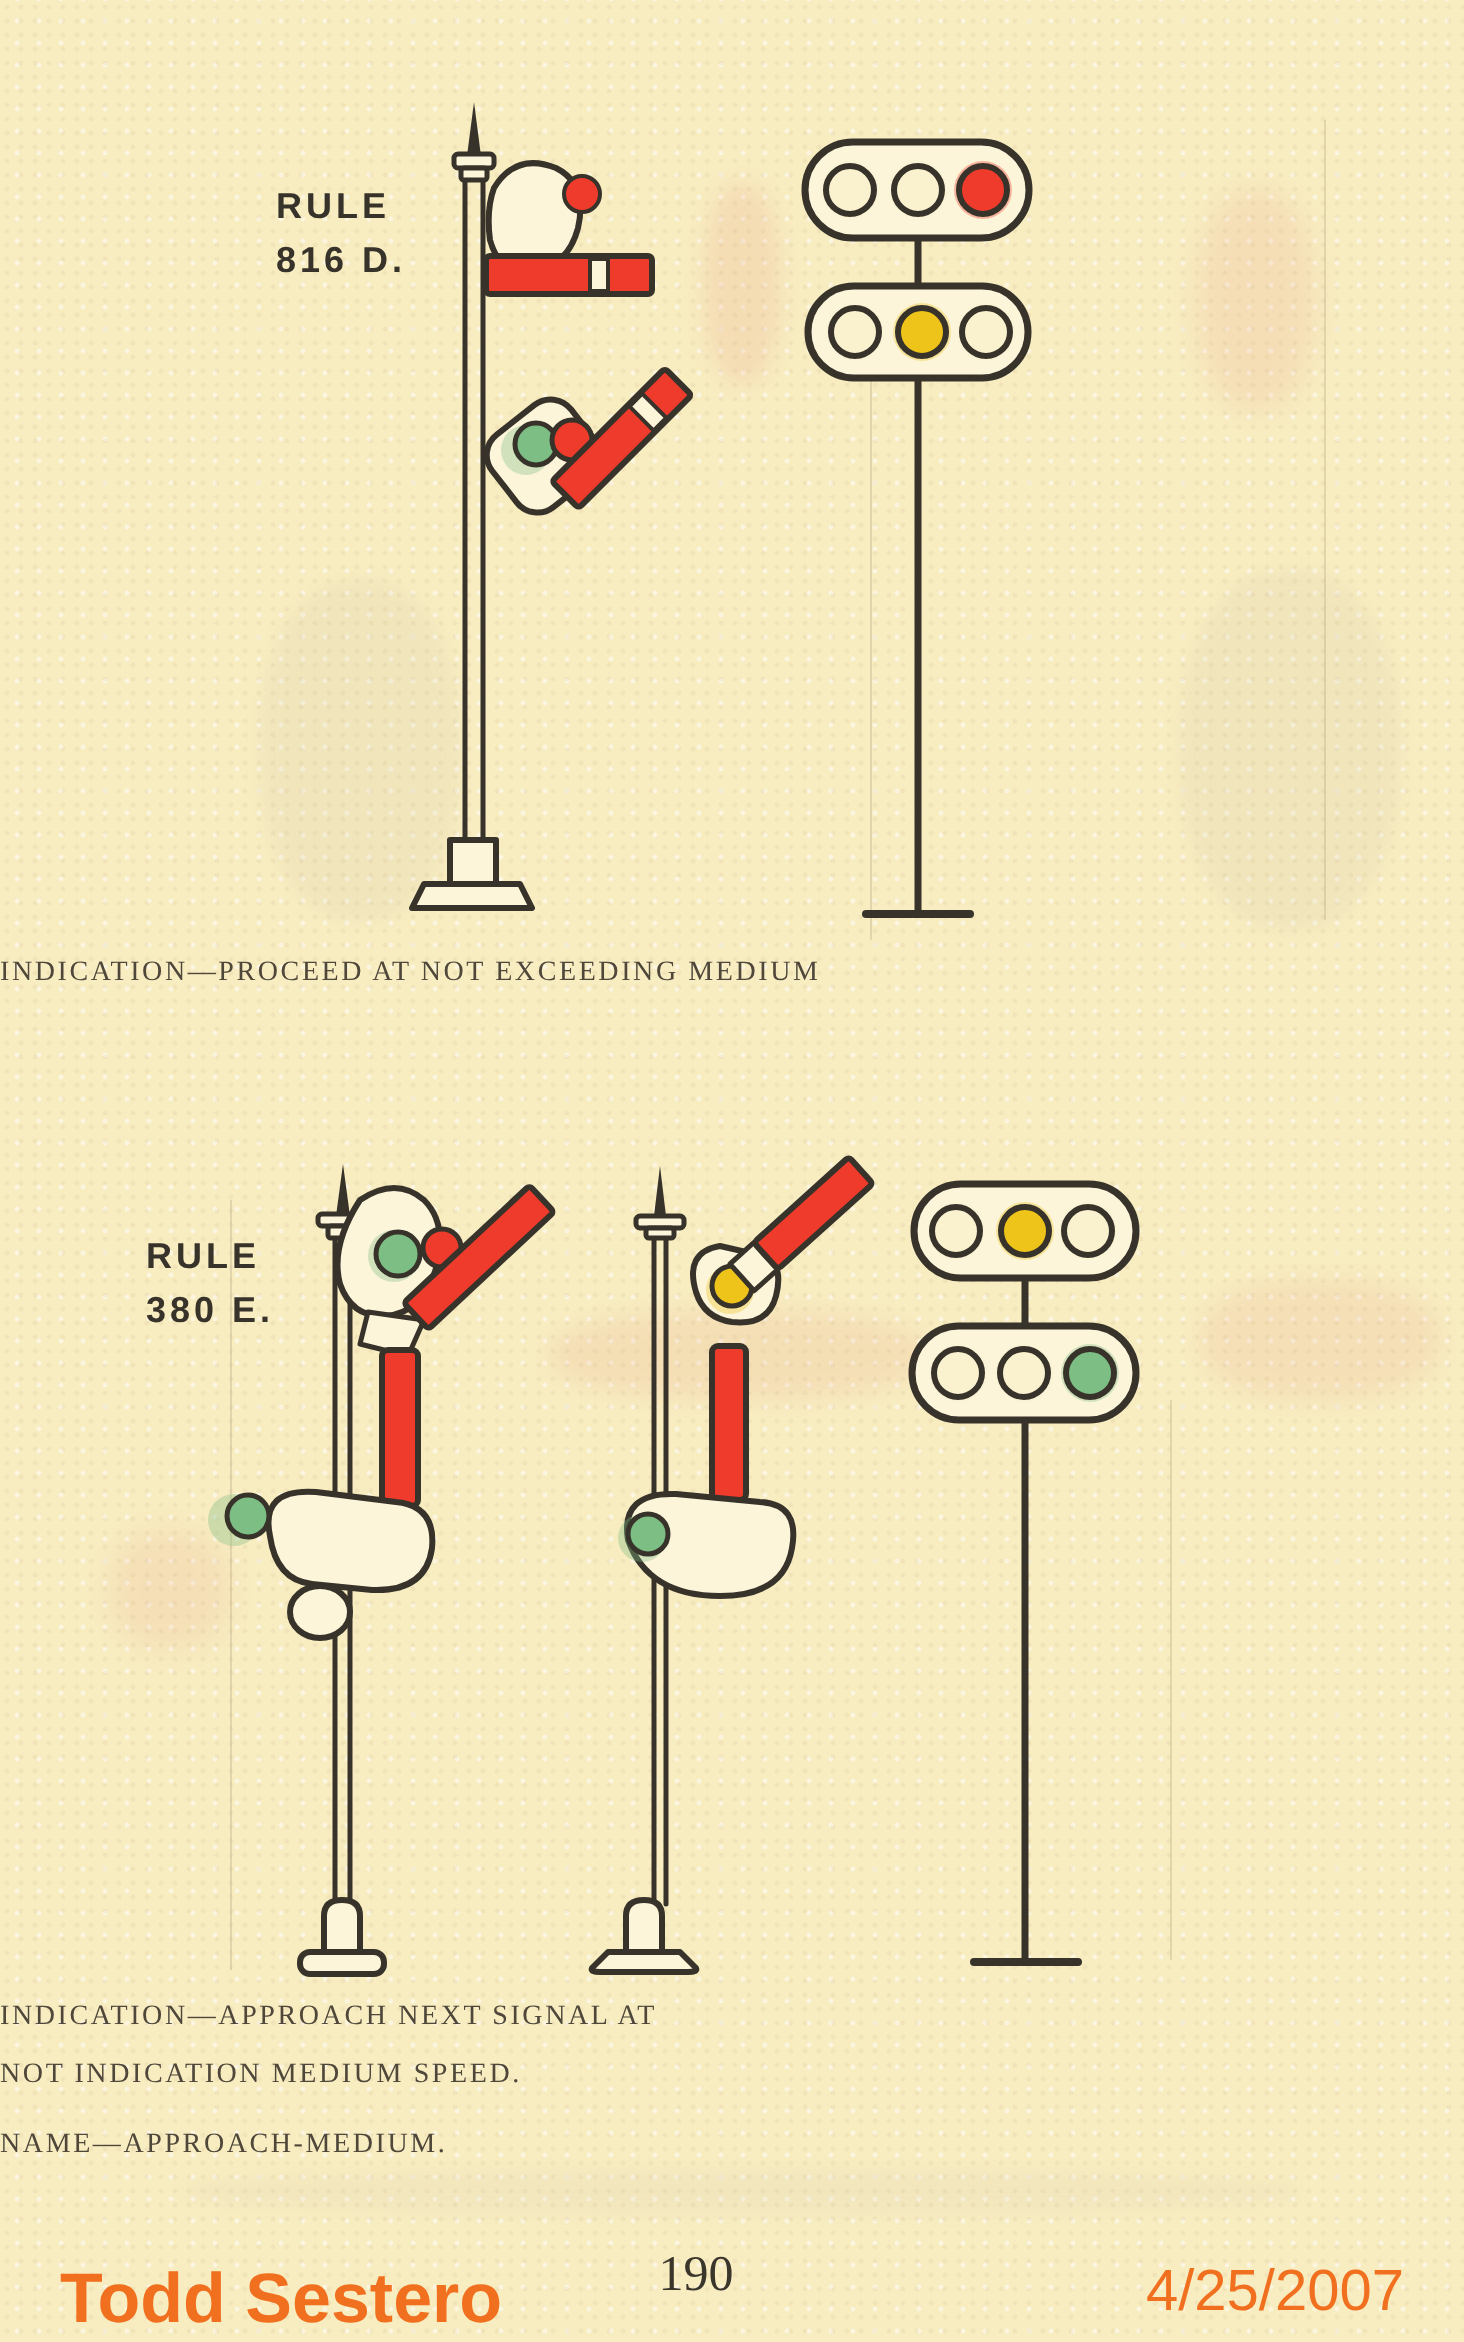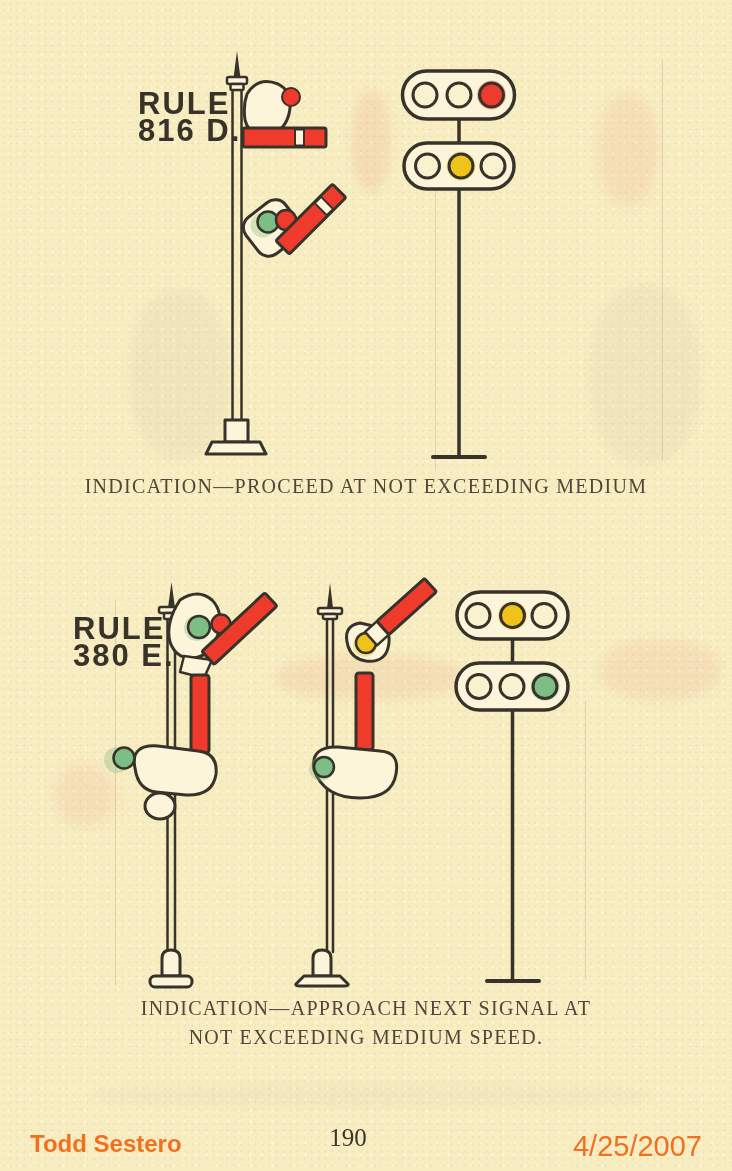--- a/index.html
+++ b/index.html
@@ -14,39 +14,39 @@
       radial-gradient(rgba(130,95,40,.06) 1px, transparent 1.4px),
       radial-gradient(rgba(255,255,255,.5) 1px, transparent 1.4px);
     background-size:7px 7px,11px 11px;
     background-position:0 0,3px 5px;
   }
   .ghost{position:absolute;border-radius:45%;pointer-events:none}
   .fold{position:absolute;width:1px;background:#b3a582;opacity:.32;pointer-events:none}
 
   .rule-label{
     position:absolute;color:var(--ink,#38332a);
-    font-weight:700;font-size:31px;line-height:27px;letter-spacing:2px;
+    font-weight:700;font-size:18px;line-height:27px;letter-spacing:2px;
   }
   .indication{
-    position:absolute;left:0;width:732px;text-align:center;
+    position:absolute;left:0;width:732px;
     font-family:"Liberation Serif","DejaVu Serif",serif;
-    color:var(--text,#4e473a);font-size:20px;letter-spacing:1.3px;line-height:29px;
+    color:var(--text,#4e473a);font-size:14px;letter-spacing:1.3px;line-height:29px;
   }
   .name-line{margin-top:6px}
 
   svg{position:absolute;overflow:visible}
   .outline{stroke:var(--ink,#38332a);stroke-linejoin:round;stroke-linecap:round}
   .o2{stroke-width:2}.o25{stroke-width:2.5}.o3{stroke-width:3}.o35{stroke-width:3.5}.o4{stroke-width:4}
   .f-spec{fill:var(--spectacle,#fcf5da)}
   .f-red{fill:var(--red,#ee3b2c)}
   .f-ink{fill:var(--ink,#38332a)}
   .f-none{fill:none}
   .halo{opacity:.35}
 
-  .footer-author{position:absolute;left:30px;top:1130px;font-size:24px;font-weight:700;color:var(--accent,#f1701f)}
+  .footer-author{position:absolute;left:30px;top:1130px;font-size:35px;font-weight:700;color:var(--accent,#f1701f)}
   .footer-date{position:absolute;right:30px;top:1130px;font-size:29px;font-weight:400;color:var(--accent,#f1701f)}
   .footer-page{
     position:absolute;left:348px;top:1124px;transform:translateX(-50%);
     font-size:25px;font-family:"Liberation Serif","DejaVu Serif",serif;color:var(--page_number,#3b362c);
   }
 </style>
 </head>
 <body>
 
 <div class="grain"></div>
@@ -219,18 +219,19 @@
     <circle class="halo" cx="62" cy="101.5" r="14.5" fill="#faf1cf"></circle>
     <circle class="halo" cx="95" cy="101.5" r="14.5" fill="#7dbe85"></circle>
     <circle class="outline o3" cx="29" cy="101.5" r="12" fill="#faf1cf"></circle>
     <circle class="outline o3" cx="62" cy="101.5" r="12" fill="#faf1cf"></circle>
     <circle class="outline o3" cx="95" cy="101.5" r="12" fill="#7dbe85"></circle>
   </g>
 </svg>
 
 <div class="indication" style="top:994px">
   <div>INDICATION—APPROACH NEXT SIGNAL AT</div>
-  <div>NOT EXCEEDING MEDIUM SPEED.</div>
+  <div>NOT INDICATION MEDIUM SPEED.</div>
+  <div class="name-line">NAME—APPROACH-MEDIUM.</div>
 </div>
 
 <div class="footer-author">Todd Sestero</div>
 <div class="footer-page">190</div>
 <div class="footer-date">4/25/2007</div>
 
 </body></html>

